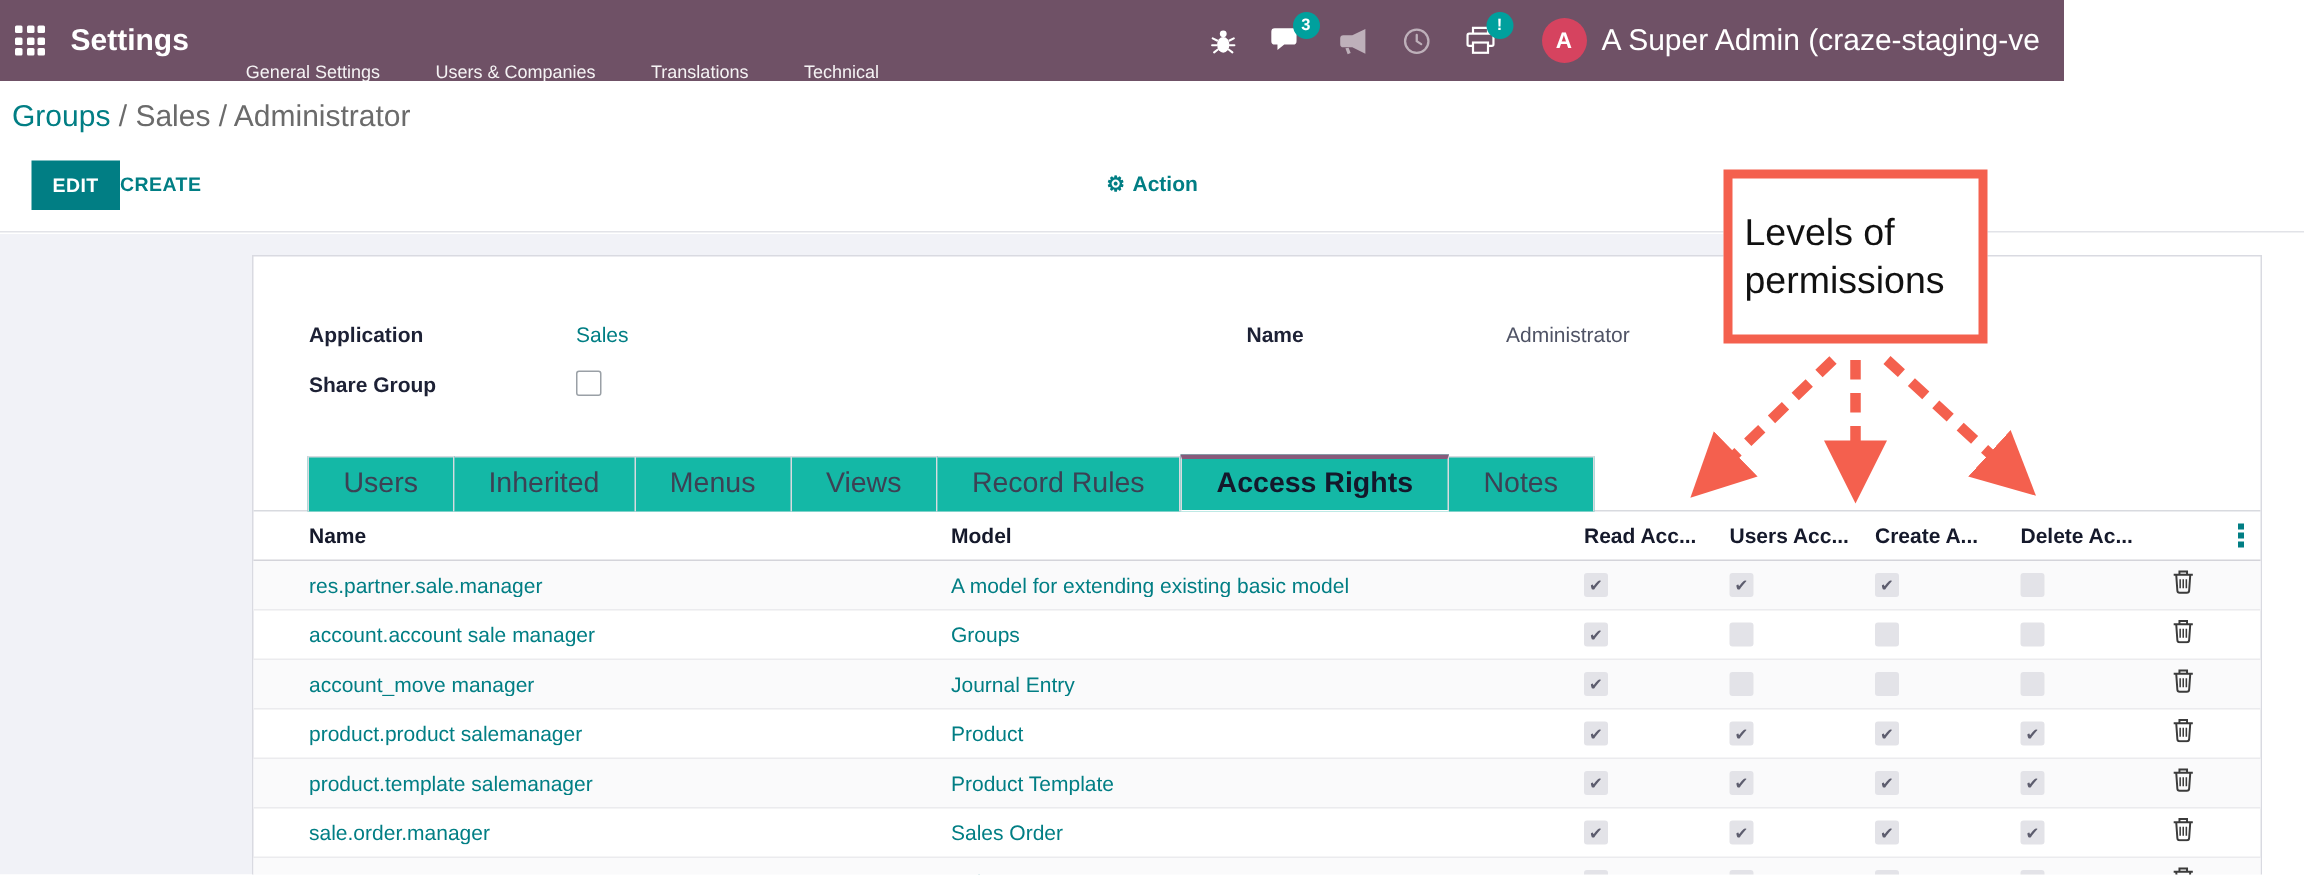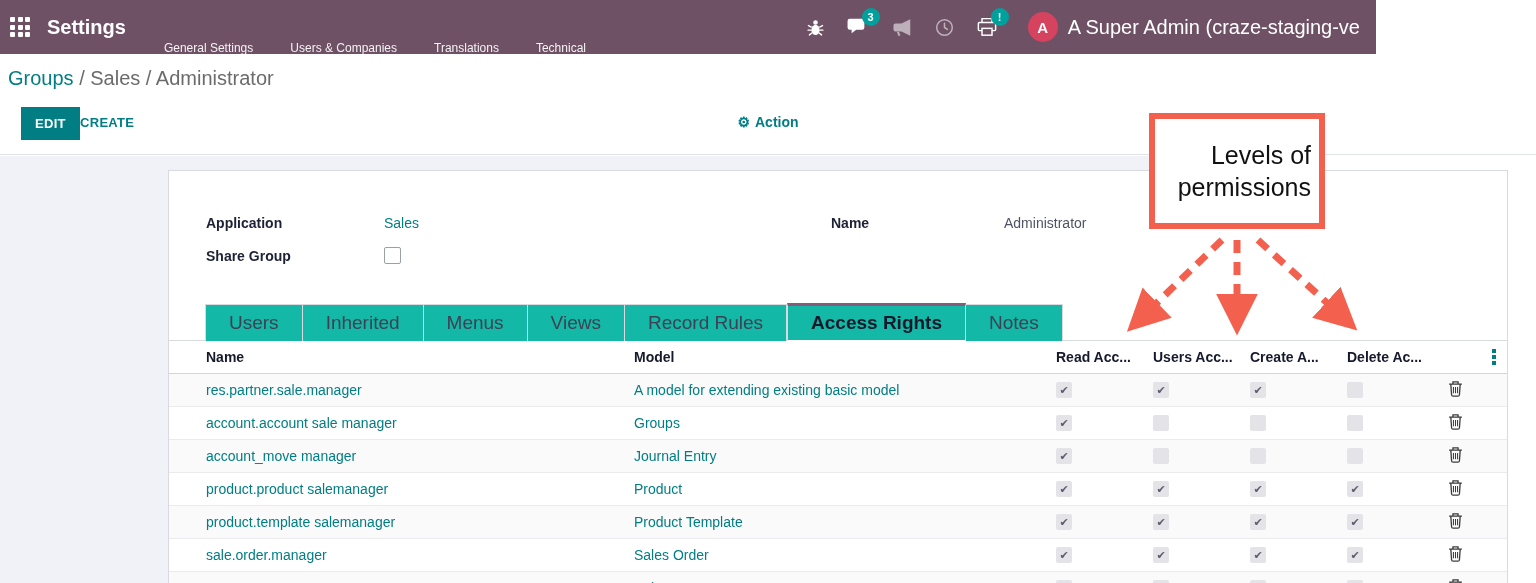--- a/index.html
+++ b/index.html
@@ -80,21 +80,21 @@
   .c-dots  { flex:1; display:flex; justify-content:center; }
   .row-link { color:#017e84; text-decoration:none; cursor:pointer; }
   .cb { width:16px; height:16px; background:#e3e3e8; border-radius:2px; display:flex;
         align-items:center; justify-content:center; font-size:11px; color:#5d5d6e; cursor:pointer; }
   .dots-icon { display:flex; flex-direction:column; gap:2px; cursor:pointer; }
   .dots-icon span { width:4px; height:4px; background:#017e84; }
 
   
   .annotation-box { position:absolute; left:1149px; top:113px; width:176px; height:116px;
                     background:#fff; border:6px solid #f4604e; z-index:60;
-                    display:flex; align-items:center; justify-content:center; text-align:right;
+                    display:flex; align-items:center; justify-content:center; text-align:left;
                     font-size:25px; color:#111; line-height:1.3; padding:0 8px; }
   .arrows-overlay { position:absolute; left:0; top:0; width:1536px; height:583px;
                     z-index:55; pointer-events:none; }
 </style>
 </head>
 <body>
 
 <div class="page">
 
   <div class="navbar">

